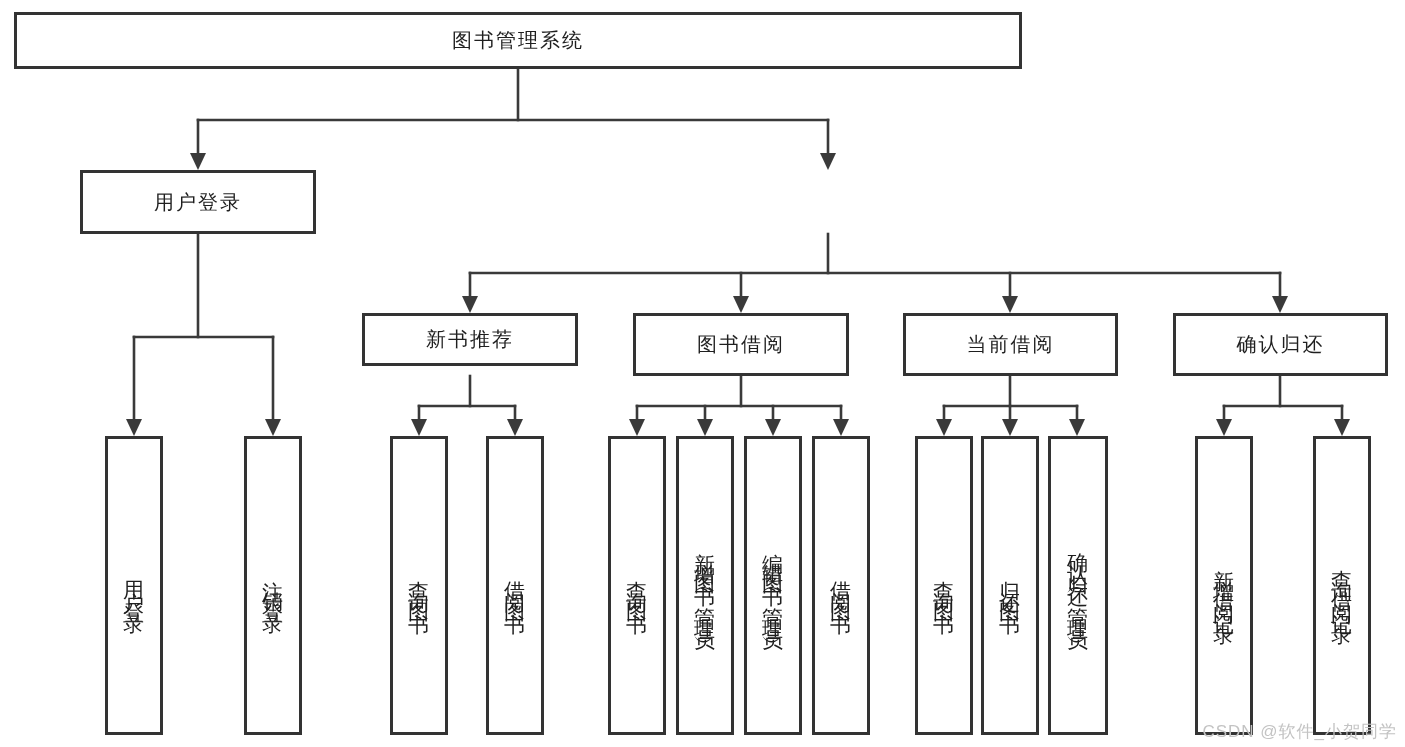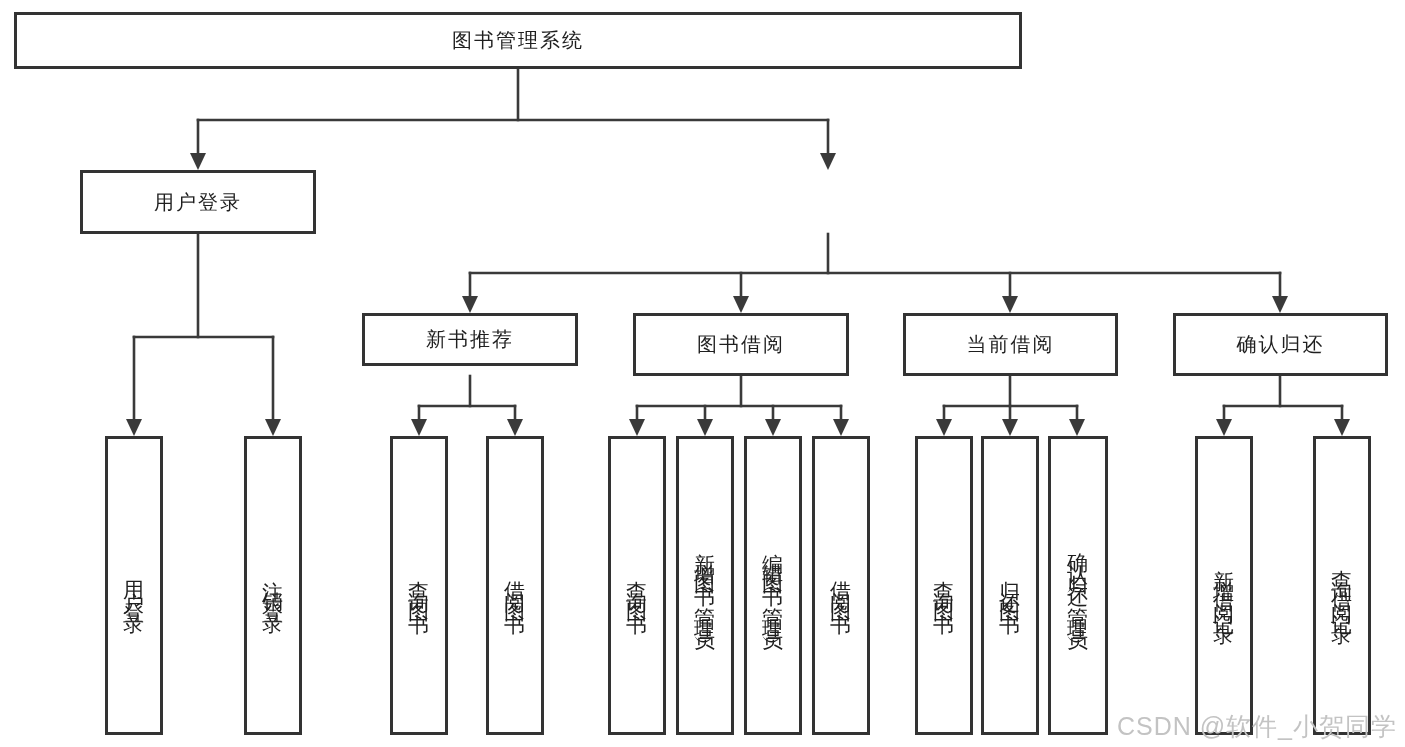--- a/index.html
+++ b/index.html
@@ -63,21 +63,21 @@
     text-orientation: mixed;
     font-size: 21px;
     letter-spacing: 11px;
     line-height: 1;
     white-space: nowrap;
   }
   .watermark {
     position: absolute;
     right: 8px;
     bottom: 4px;
-    font-size: 25px;
+    font-size: 17px;
     letter-spacing: 1px;
     color: var(--watermark);
     white-space: nowrap;
   }
 </style>
 </head>
 <body>
 
 <div class="canvas">
 

